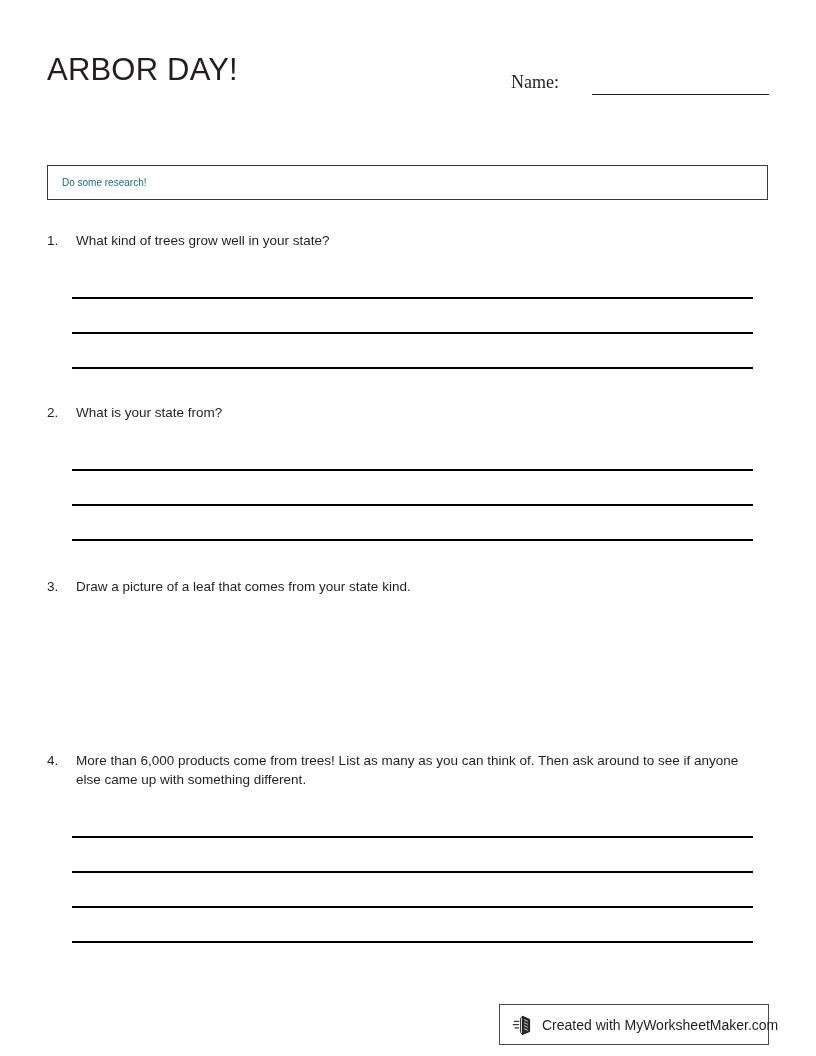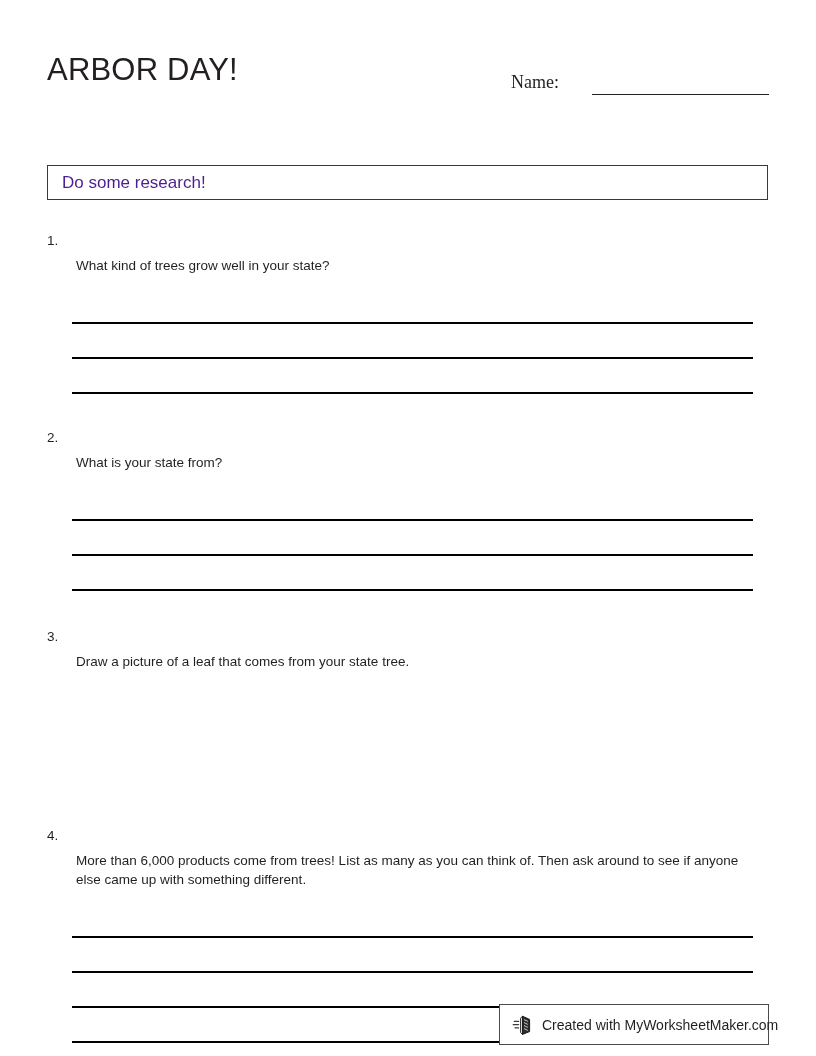--- a/index.html
+++ b/index.html
@@ -81,23 +81,23 @@
     width: 721px;
     height: 35px;
     border: 1px solid #3a3a3a;
     box-sizing: border-box;
     background: #ffffff;
     display: flex;
     align-items: center;
   }
   .instruction-text {
     padding-left: 14px;
-    font-size: 17px;
+    font-size: 10px;
     font-weight: 400;
-    color: #4c1d95;
+    color: #0f766e;
     line-height: 16px;
   }
 
   
   .questions {
     position: absolute;
     left: 47px;
     top: 231px;
     width: 722px;
   }
@@ -114,21 +114,20 @@
     font-size: 13.5px;
     line-height: 19px;
     color: #231f20;
   }
   .q-text {
     flex: 1 1 auto;
     font-size: 13.5px;
     line-height: 19px;
     color: #231f20;
     max-width: 668px;
-    margin-top: 25px;
   }
   .answer-lines {
     margin-left: 25px;
     padding-top: 14px;
   }
   .answer-line {
     width: 681px;
     height: 35px;
     border-bottom: 2.1px solid #000000;
     box-sizing: border-box;
@@ -204,21 +203,21 @@
         </div>
         <div class="answer-lines">
           <div class="answer-line"></div>
           <div class="answer-line"></div>
           <div class="answer-line"></div>
         </div>
       </div>
       <div class="question" style="margin-bottom: 65px;">
         <div class="q-head">
           <span class="q-num">3.</span>
-          <span class="q-text">Draw a picture of a leaf that comes from your state tree.</span>
+          <span class="q-text">Draw a picture of a leaf that comes from your state kind.</span>
         </div>
         <div class="blank-space" style="height: 90px;"></div>
       </div>
       <div class="question" style="margin-bottom: 13px;">
         <div class="q-head">
           <span class="q-num">4.</span>
           <span class="q-text">More than 6,000 products come from trees! List as many as you can think of. Then ask around to see if anyone else came up with something different.</span>
         </div>
         <div class="answer-lines">
           <div class="answer-line"></div>

